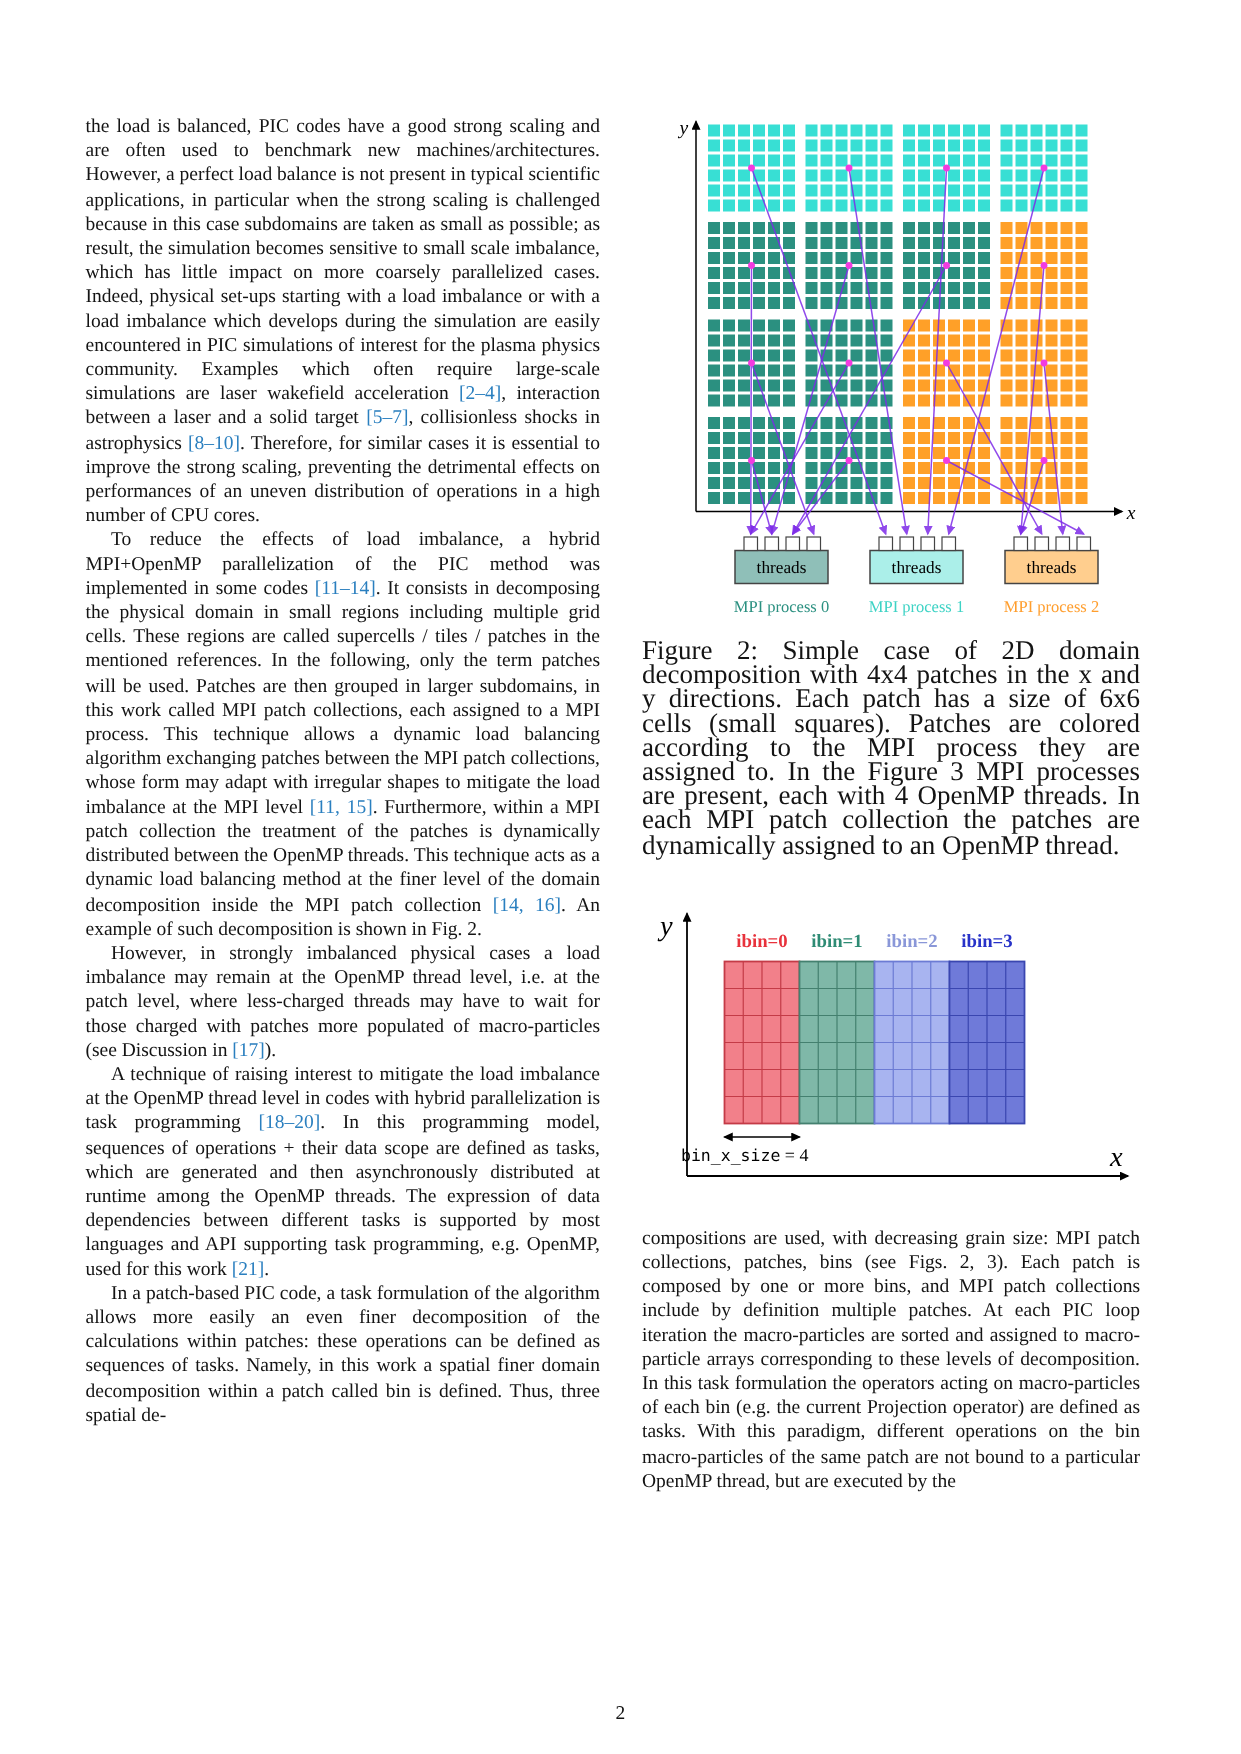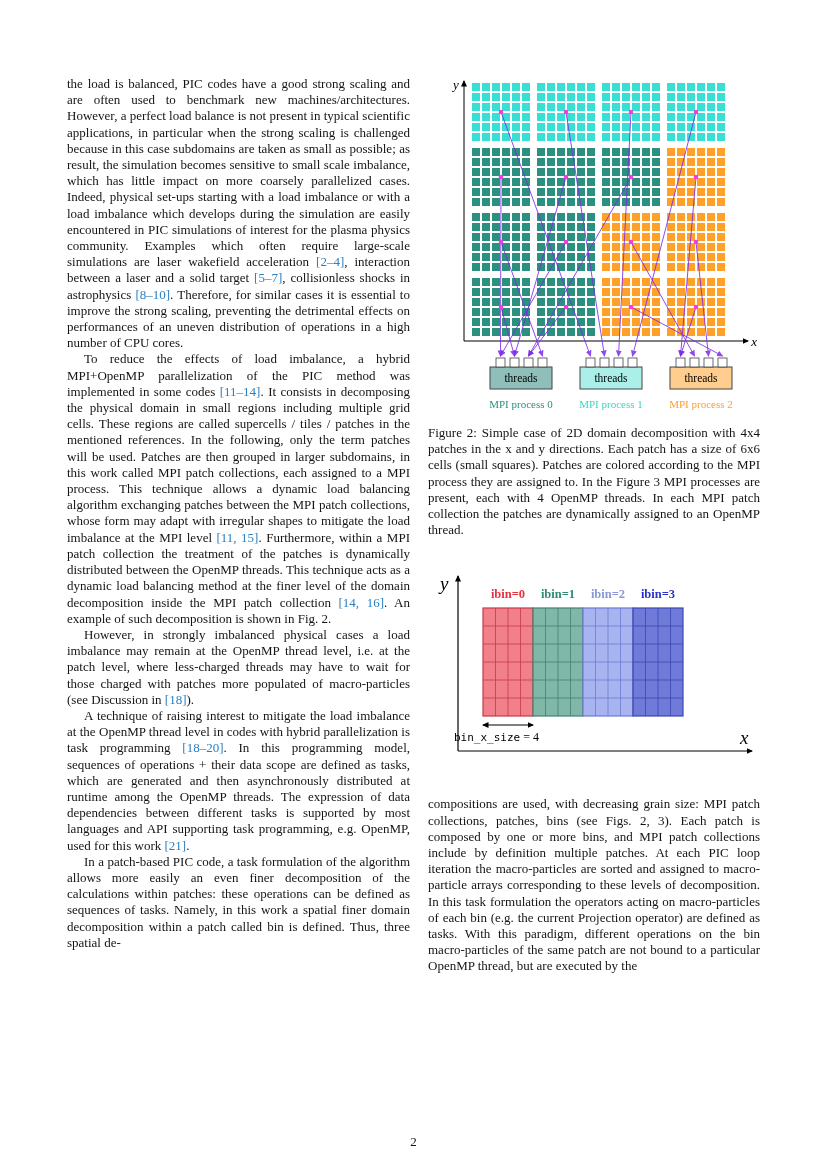--- a/index.html
+++ b/index.html
@@ -2,42 +2,42 @@
 <html style="--cite: #2a7fbf;"><head>
 <meta charset="utf-8">
 <style>
   *{margin:0;padding:0;box-sizing:border-box}
   html,body{background:#ffffff}
   body{
     width:827px;height:1169px;position:relative;overflow:hidden;
     font-family:"Liberation Serif","DejaVu Serif",serif;color:#141414;
   }
   .col{position:absolute;font-size:13px;line-height:16.2px;text-align:justify}
-  .left-col{left:67px;top:76px;width:343px}
+  .left-col{left:57px;top:76px;width:343px}
   .right-col{left:428px;top:75px;width:332px}
   p.para{text-align:justify}
   p.indent{text-indent:17px}
   .cite{color:var(--cite,#2a7fbf)}
   figure{display:block}
   .fig3wrap{margin-top:30px}
-  .caption{margin-top:10px;text-align:justify;font-size:13px;line-height:16.2px}
-  .bodytext{margin-top:28px;text-align:justify;font-size:13px;line-height:16.2px}
+  .caption{margin-top:10px;text-align:justify;font-size:18px;line-height:16.2px}
+  .bodytext{margin-top:16px;text-align:justify;font-size:13px;line-height:16.2px}
   .pagenum{position:absolute;left:0;top:1134px;width:827px;text-align:center;font-size:13px}
   svg{display:block}
   svg text{font-family:"Liberation Serif","DejaVu Serif",serif}
 </style>
 </head>
 <body>
 
 <div class="page">
 
   <div class="col left-col" id="left-col">
       <p class="para">the load is balanced, PIC codes have a good strong scaling and are often used to benchmark new machines/architectures. However, a perfect load balance is not present in typical scientific applications, in particular when the strong scaling is challenged because in this case subdomains are taken as small as possible; as result, the simulation becomes sensitive to small scale imbalance, which has little impact on more coarsely parallelized cases. Indeed, physical set-ups starting with a load imbalance or with a load imbalance which develops during the simulation are easily encountered in PIC simulations of interest for the plasma physics community. Examples which often require large-scale simulations are laser wakefield acceleration <span class="cite">[2–4]</span>, interaction between a laser and a solid target <span class="cite">[5–7]</span>, collisionless shocks in astrophysics <span class="cite">[8–10]</span>. Therefore, for similar cases it is essential to improve the strong scaling, preventing the detrimental effects on performances of an uneven distribution of operations in a high number of CPU cores.</p>
       <p class="para indent">To reduce the effects of load imbalance, a hybrid MPI+OpenMP parallelization of the PIC method was implemented in some codes <span class="cite">[11–14]</span>. It consists in decomposing the physical domain in small regions including multiple grid cells. These regions are called supercells / tiles / patches in the mentioned references. In the following, only the term patches will be used. Patches are then grouped in larger subdomains, in this work called MPI patch collections, each assigned to a MPI process. This technique allows a dynamic load balancing algorithm exchanging patches between the MPI patch collections, whose form may adapt with irregular shapes to mitigate the load imbalance at the MPI level <span class="cite">[11, 15]</span>. Furthermore, within a MPI patch collection the treatment of the patches is dynamically distributed between the OpenMP threads. This technique acts as a dynamic load balancing method at the finer level of the domain decomposition inside the MPI patch collection <span class="cite">[14, 16]</span>. An example of such decomposition is shown in Fig. 2.</p>
-      <p class="para indent">However, in strongly imbalanced physical cases a load imbalance may remain at the OpenMP thread level, i.e. at the patch level, where less-charged threads may have to wait for those charged with patches more populated of macro-particles (see Discussion in <span class="cite">[18]</span>).</p>
+      <p class="para indent">However, in strongly imbalanced physical cases a load imbalance may remain at the OpenMP thread level, i.e. at the patch level, where less-charged threads may have to wait for those charged with patches more populated of macro-particles (see Discussion in <span class="cite">[17]</span>).</p>
       <p class="para indent">A technique of raising interest to mitigate the load imbalance at the OpenMP thread level in codes with hybrid parallelization is task programming <span class="cite">[18–20]</span>. In this programming model, sequences of operations + their data scope are defined as tasks, which are generated and then asynchronously distributed at runtime among the OpenMP threads. The expression of data dependencies between different tasks is supported by most languages and API supporting task programming, e.g. OpenMP, used for this work <span class="cite">[21]</span>.</p>
       <p class="para indent">In a patch-based PIC code, a task formulation of the algorithm allows more easily an even finer decomposition of the calculations within patches: these operations can be defined as sequences of tasks. Namely, in this work a spatial finer domain decomposition within a patch called bin is defined. Thus, three spatial de-</p>
     </div>
 
   <div class="col right-col">
 
     <figure>
       <svg id="fig2" width="332" height="340" viewBox="0 0 332 340">
           <defs>
             <marker id="mA" markerWidth="8" markerHeight="8" refX="5.5" refY="3" orient="auto" markerUnits="userSpaceOnUse">

